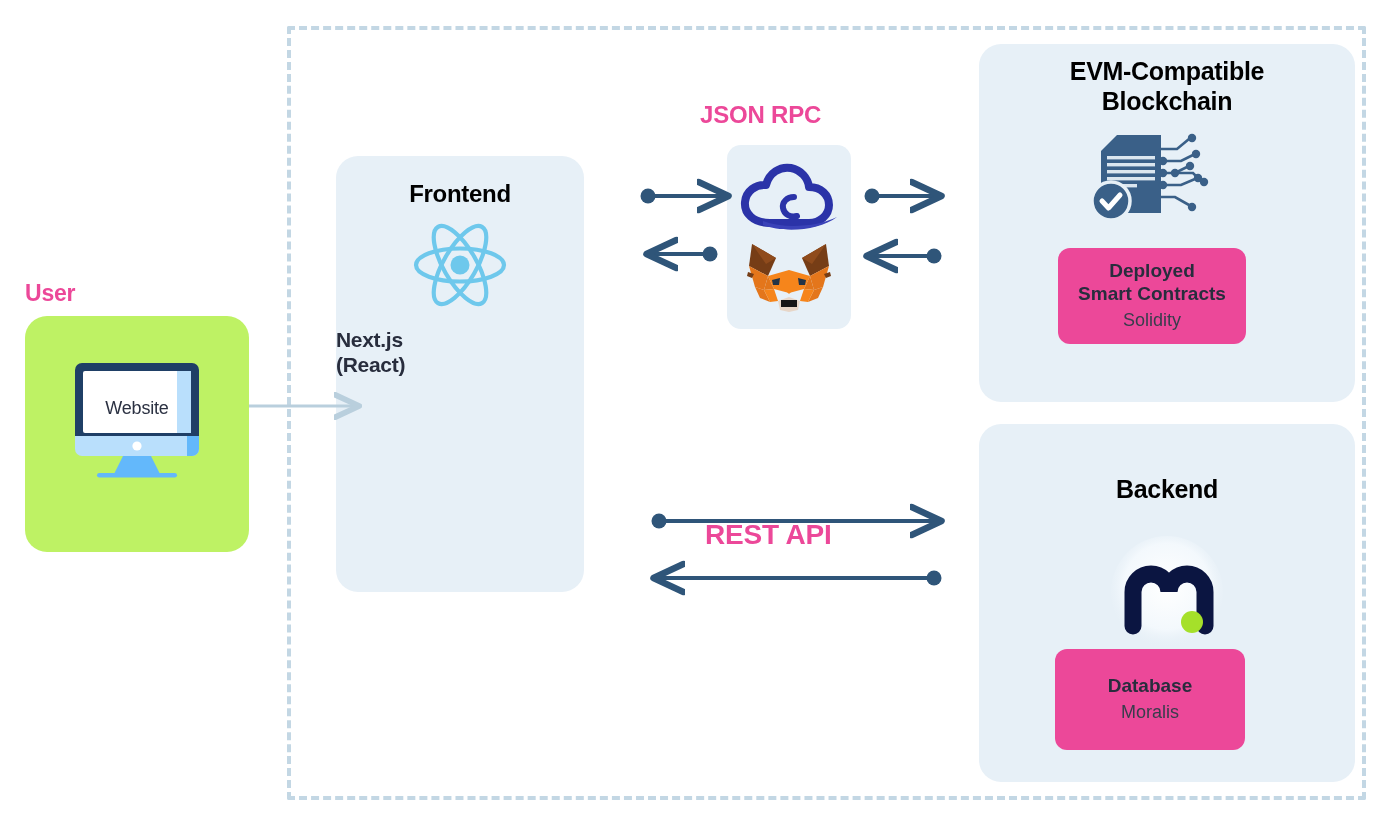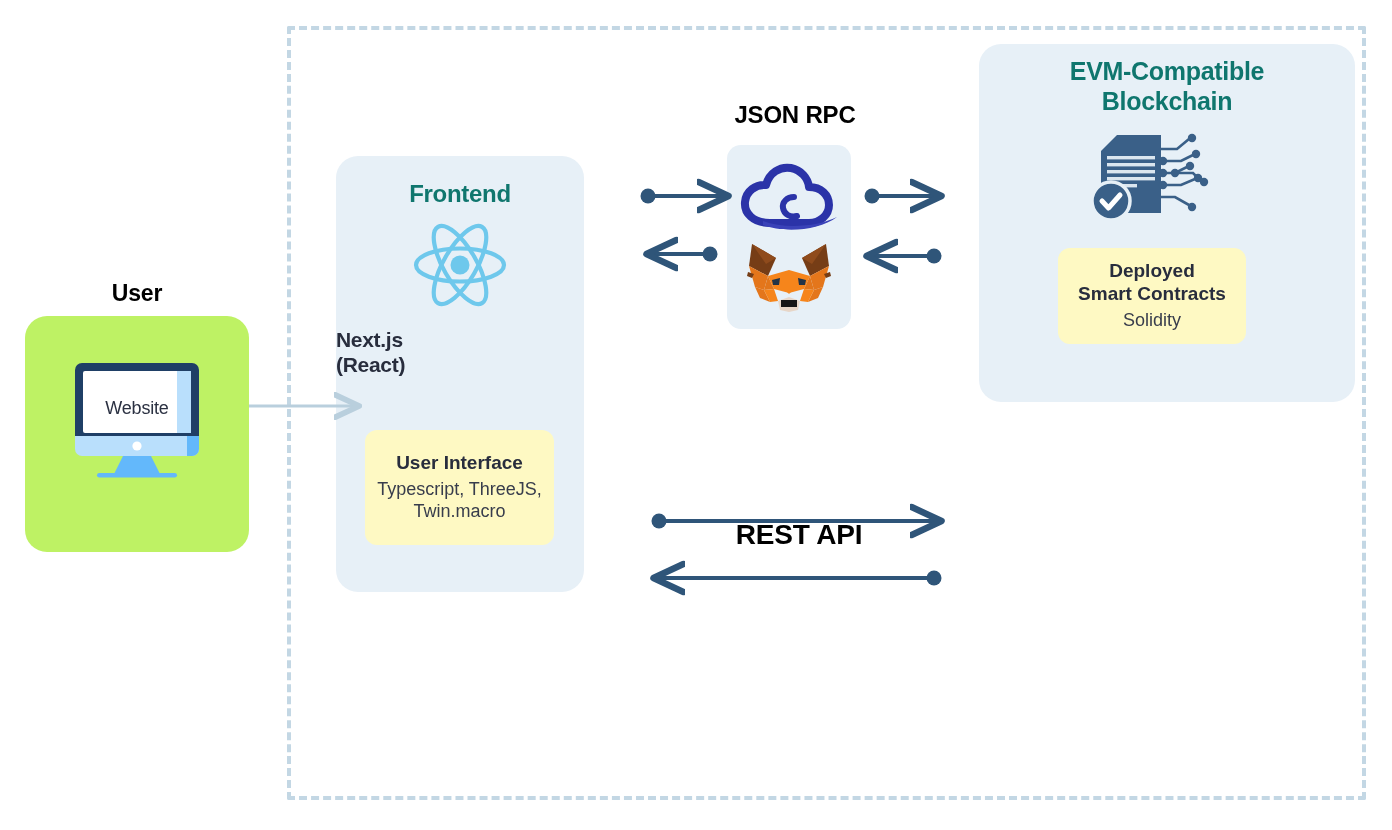--- a/index.html
+++ b/index.html
@@ -36,39 +36,38 @@
   .panel {
     position: absolute;
     background: #e7f0f7;
     border-radius: 22px;
     box-sizing: border-box;
   }
 
   .panel-title {
     text-align: center;
     font-weight: bold;
-    color: #0f766e;
+    color: #000000;
     letter-spacing: -0.3px;
     line-height: 1.18;
   }
 
   
   .float-label {
     position: absolute;
-    text-align: center;
     font-weight: bold;
-    color: #000000;
+    color: #ec4899;
     letter-spacing: -0.2px;
     line-height: 1.18;
   }
 
   
   .subbox {
     position: absolute;
-    background: #fef9c3;
+    background: #ec4899;
     border-radius: 12px;
     box-sizing: border-box;
     display: flex;
     flex-direction: column;
     align-items: center;
     justify-content: center;
     text-align: center;
   }
   .subbox-title {
     font-weight: bold;
@@ -294,27 +293,20 @@
         </g>
         <circle cx="50" cy="45" r="9.5" fill="#6ec8ec"></circle>
       </svg>
     </div>
 
     <div id="frontend-stack">
       <div>Next.js</div>
       <div>(React)</div>
     </div>
 
-    <div class="subbox" id="ui-subbox">
-      <div class="subbox-title">User Interface</div>
-      <div class="subbox-sub">
-        <div>Typescript, ThreeJS,</div>
-        <div>Twin.macro</div>
-      </div>
-    </div>
   </div>
 
   <div class="float-label" id="jsonrpc-label">JSON RPC</div>
 
   <div class="panel" id="jsonrpc-panel">
     <div id="alchemy-icon">
       <svg viewBox="0 0 100 72" width="100" height="72">
         <path d="M31 62 C14 62 5 52 6 41 C7 30 17 23 27 24 C30 12 41 5 52 7
                  C62 9 69 17 70 26 C82 26 90 34 90 44 C90 54 81 62 70 62 Z" fill="none" stroke="#2b33a8" stroke-width="8" stroke-linejoin="round"></path>
         <path d="M55 36 C48 36 43 41 44 47 C45 53 51 57 58 55" fill="none" stroke="#2b33a8" stroke-width="6" stroke-linecap="round"></path>
@@ -404,20 +396,43 @@
 
     <div class="subbox" id="contracts-subbox">
       <div class="subbox-title">
         <div>Deployed</div>
         <div>Smart Contracts</div>
       </div>
       <div class="subbox-sub">Solidity</div>
     </div>
   </div>
 
+  <div class="panel" id="backend-panel">
+    <div class="panel-title" id="backend-title">Backend</div>
+
+    <div id="moralis-icon">
+      <svg viewBox="0 0 128 120" width="128" height="120">
+        <defs>
+          <radialGradient id="moralisHalo" cx="50%" cy="45%" r="55%">
+            <stop offset="0%" stop-color="#ffffff" stop-opacity="1"></stop>
+            <stop offset="70%" stop-color="#f4f9fd" stop-opacity="0.95"></stop>
+            <stop offset="100%" stop-color="#e7f0f7" stop-opacity="0"></stop>
+          </radialGradient>
+        </defs>
+        <circle cx="64" cy="58" r="56" fill="url(#moralisHalo)"></circle>
+        <path d="M30 92 V58 a18 18 0 0 1 36 0 a18 18 0 0 1 36 0 V92" fill="none" stroke="#0b1541" stroke-width="17" stroke-linecap="round"></path>
+        <circle cx="89" cy="88" r="11" fill="#a5e02a"></circle>
+      </svg>
+    </div>
+
+    <div class="subbox" id="database-subbox">
+      <div class="subbox-title">Database</div>
+      <div class="subbox-sub">Moralis</div>
+    </div>
+  </div>
 
   <div class="float-label" id="restapi-label">REST API</div>
 
   <svg id="arrow-layer">
     <defs>
       <marker id="arrowDark" markerWidth="9" markerHeight="9" refX="7.6" refY="4.5" orient="auto" markerUnits="strokeWidth">
         <path d="M0.5,1 L8,4.5 L0.5,8" fill="none" stroke="#2f5579" stroke-width="1.6" stroke-linecap="round" stroke-linejoin="round"></path>
       </marker>
       <marker id="arrowLight" markerWidth="9" markerHeight="9" refX="7.6" refY="4.5" orient="auto" markerUnits="strokeWidth">
         <path d="M0.5,1 L8,4.5 L0.5,8" fill="none" stroke="#b9cfdd" stroke-width="1.8" stroke-linecap="round" stroke-linejoin="round"></path>

